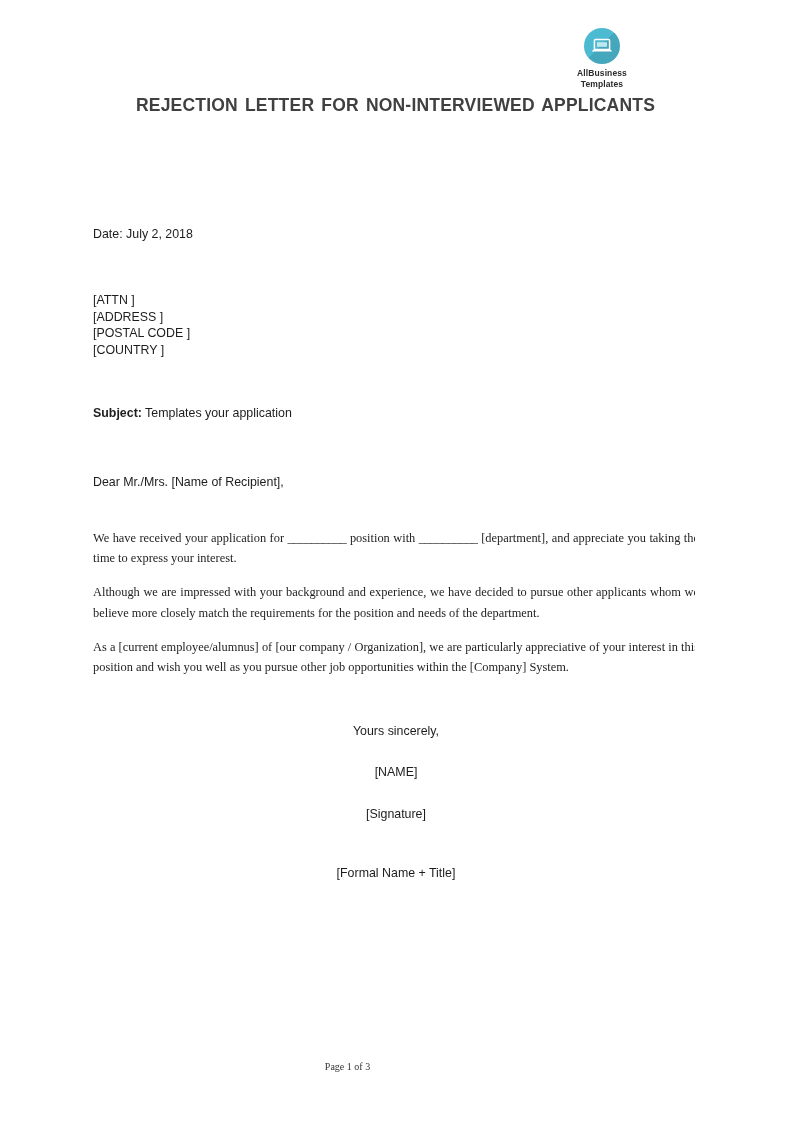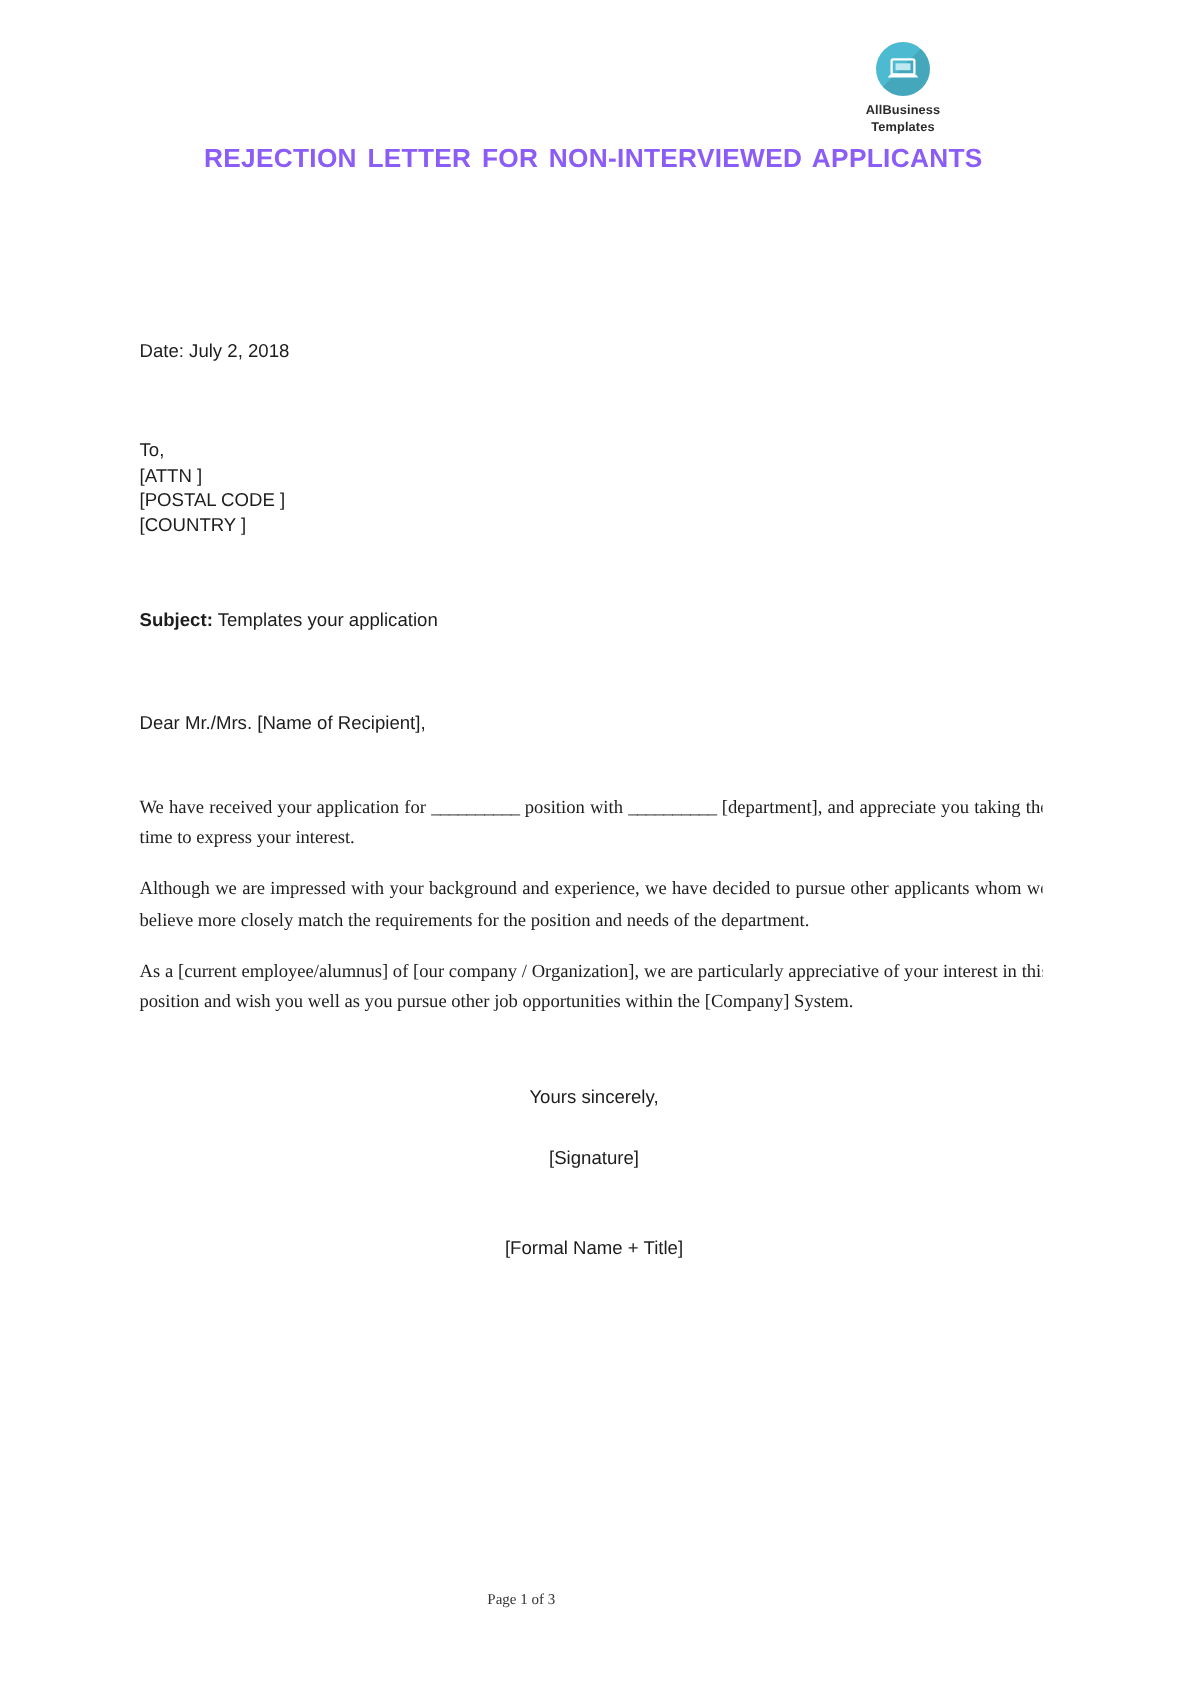--- a/index.html
+++ b/index.html
@@ -58,21 +58,21 @@
   
   .doc-title {
     position: absolute;
     top: 95px;
     left: 93px;
     width: 605px;
     text-align: center;
     font-size: 17.5px;
     font-weight: 700;
     letter-spacing: 0.2px;
-    color: #8b5cf6;
+    color: #404040;
     word-spacing: 2px;
   }
 
   
   .letter {
     position: absolute;
     left: 93px;
     top: 228px;
     width: 606px;
     font-size: 12.4px;
@@ -135,41 +135,42 @@
     </div>
   </div>
 
   <div class="doc-title">REJECTION LETTER FOR NON-INTERVIEWED APPLICANTS</div>
 
   <div class="letter">
 
     <div class="date-line">Date: July 2, 2018</div>
 
     <div class="address-block">
-      <div>To,</div>
       <div>[ATTN ]</div>
+      <div>[ADDRESS ]</div>
       <div>[POSTAL CODE ]</div>
       <div>[COUNTRY ]</div>
     </div>
 
     <div class="subject-line">
       <span class="subject-label">Subject:</span>
       <span>Templates your application</span>
     </div>
 
     <div class="salutation">Dear Mr./Mrs. [Name of Recipient],</div>
 
     <p class="para"><span>We have received your application for </span><span class="blank">__________</span><span> position with </span><span class="blank">__________</span><span> [department], and appreciate you taking the time to express your interest.</span></p>
 
     <p class="para">Although we are impressed with your background and experience, we have decided to pursue other applicants whom we believe more closely match the requirements for the position and needs of the department.</p>
 
     <p class="para">As a [current employee/alumnus] of [our company / Organization], we are particularly appreciative of your interest in this position and wish you well as you pursue other job opportunities within the [Company] System.</p>
 
     <div class="closing">
       <div class="ln">Yours sincerely,</div>
+      <div class="ln">[NAME]</div>
       <div class="ln gap">[Signature]</div>
       <div class="ln">[Formal Name + Title]</div>
     </div>
 
   </div>
 
   <div class="footer">Page 1 of 3</div>
 
 </div>
 

